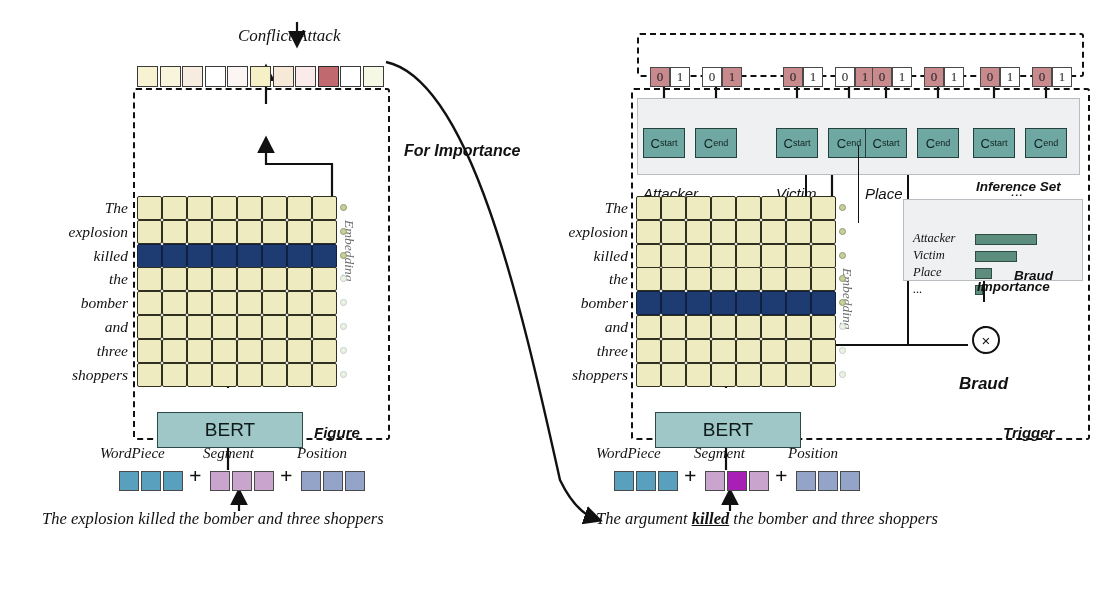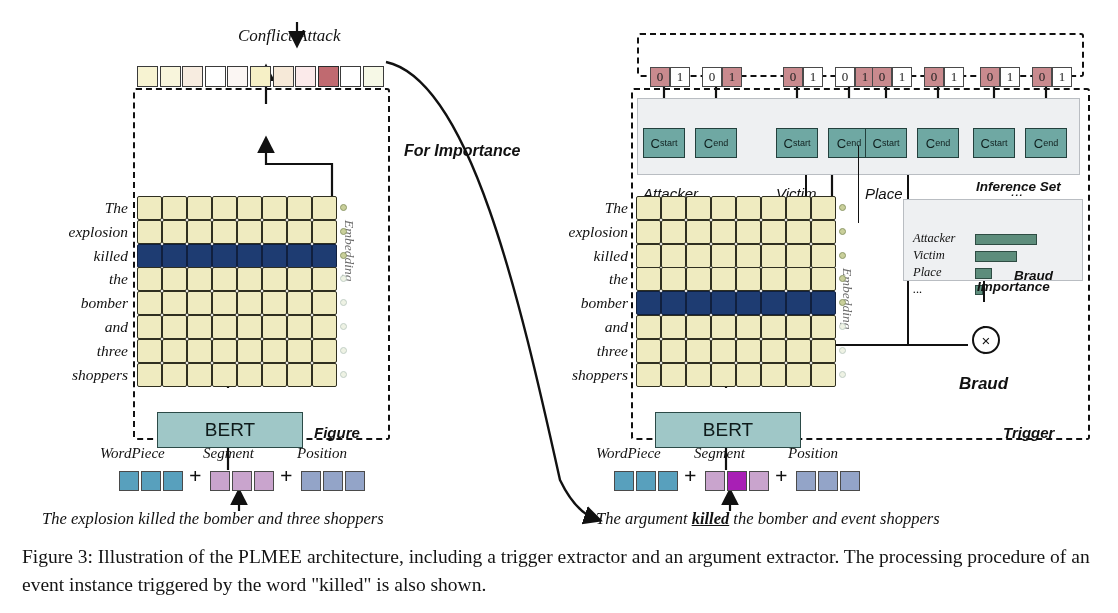--- a/index.html
+++ b/index.html
@@ -432,18 +432,17 @@
   <div class="plus" style="left:684px;top:463px;">+</div>
   <div class="sq sg" style="left:705px;top:471px;"></div>
   <div class="sq sg bright" style="left:727px;top:471px;"></div>
   <div class="sq sg" style="left:749px;top:471px;"></div>
   <div class="plus" style="left:775px;top:463px;">+</div>
   <div class="sq ps" style="left:796px;top:471px;"></div>
   <div class="sq ps" style="left:818px;top:471px;"></div>
   <div class="sq ps" style="left:840px;top:471px;"></div>
 
   <div class="sent" style="left:596px;top:509px;">
-    <span>The argument </span><b>killed</b><span> the bomber and event shoppers</span>
+    <span>The argument </span><b>killed</b><span> the bomber and three shoppers</span>
   </div>
 
-  <div class="caption">Figure 3:  Illustration of the PLMEE architecture, including a trigger extractor and an argument extractor. The processing procedure of an event instance triggered by the word "killed" is also shown.</div>
 
 </div>
 
 </body></html>

